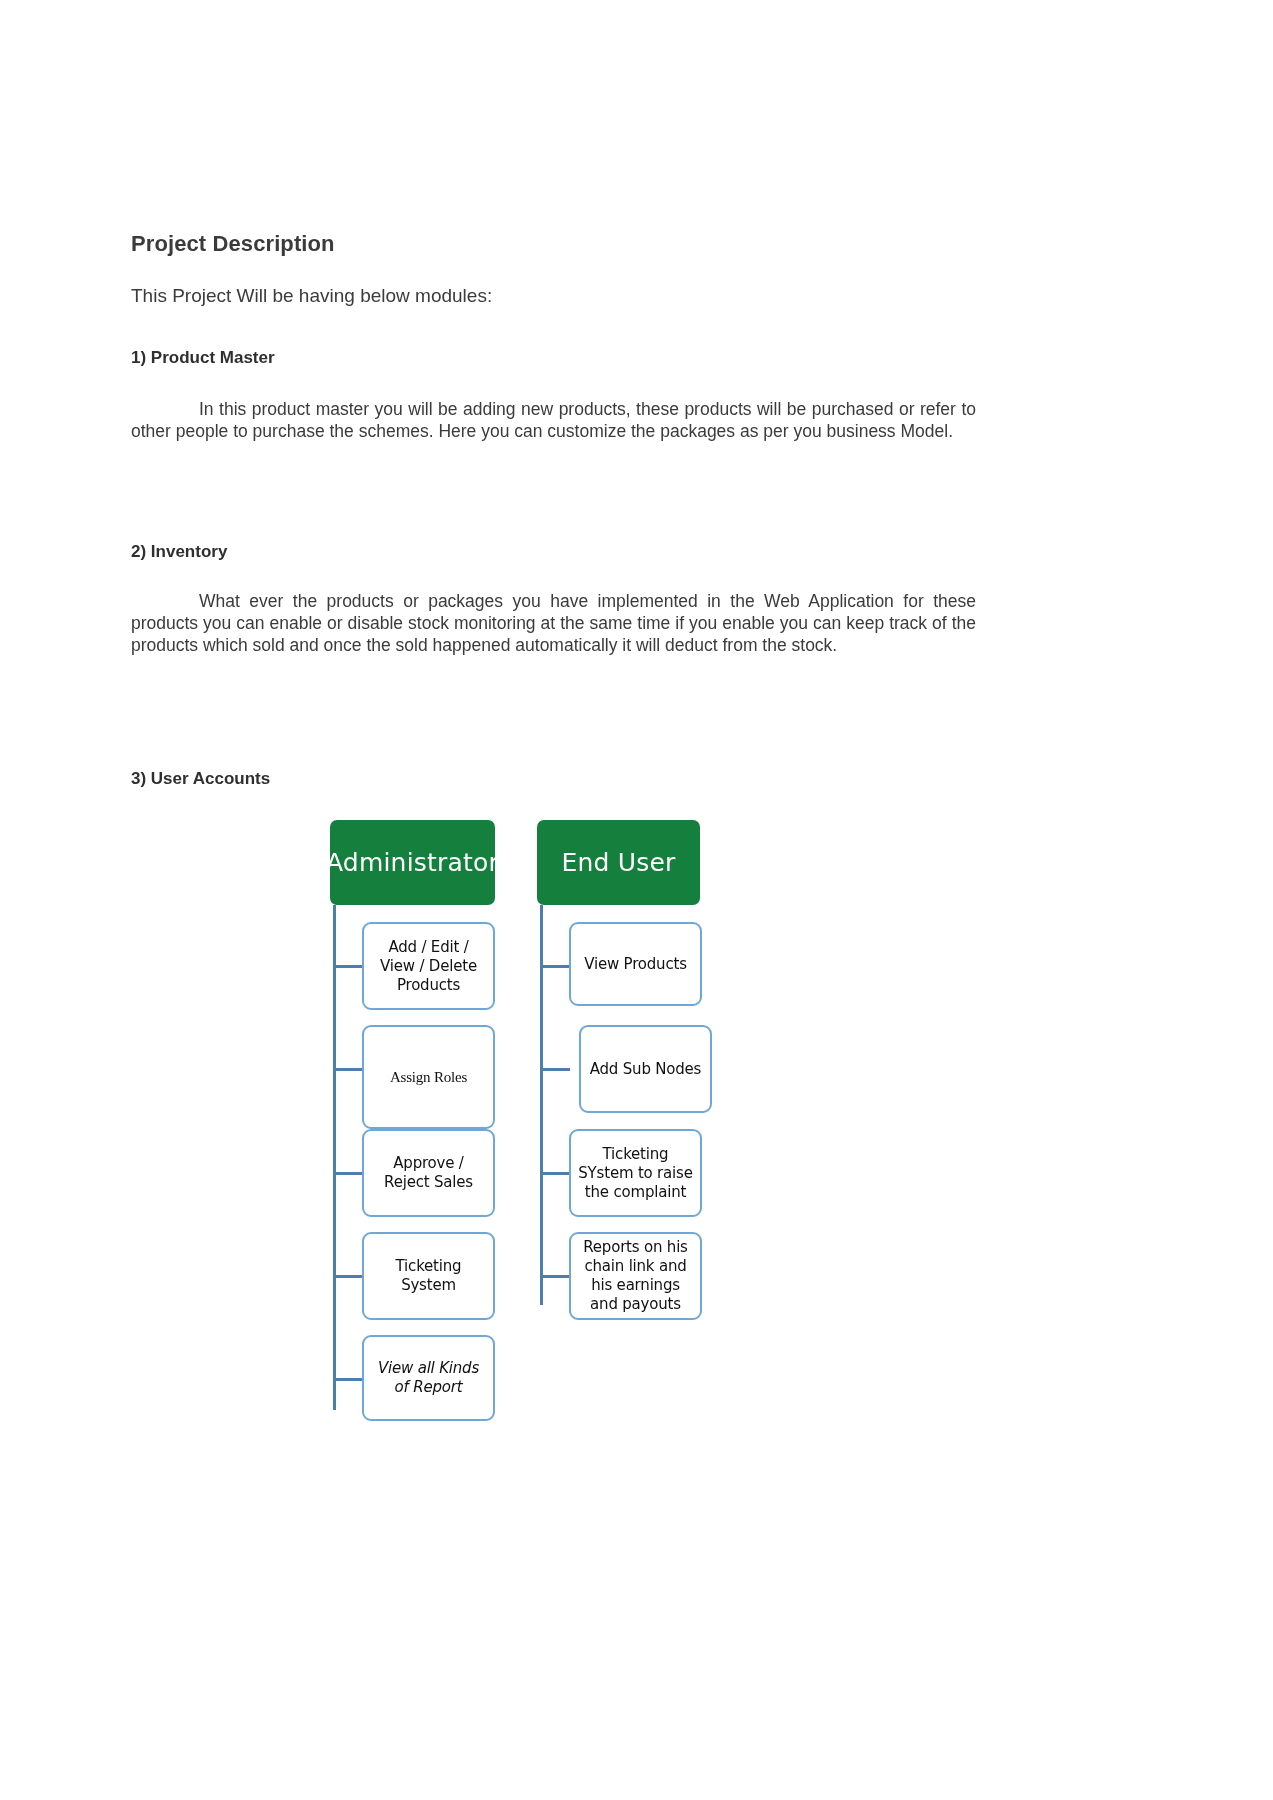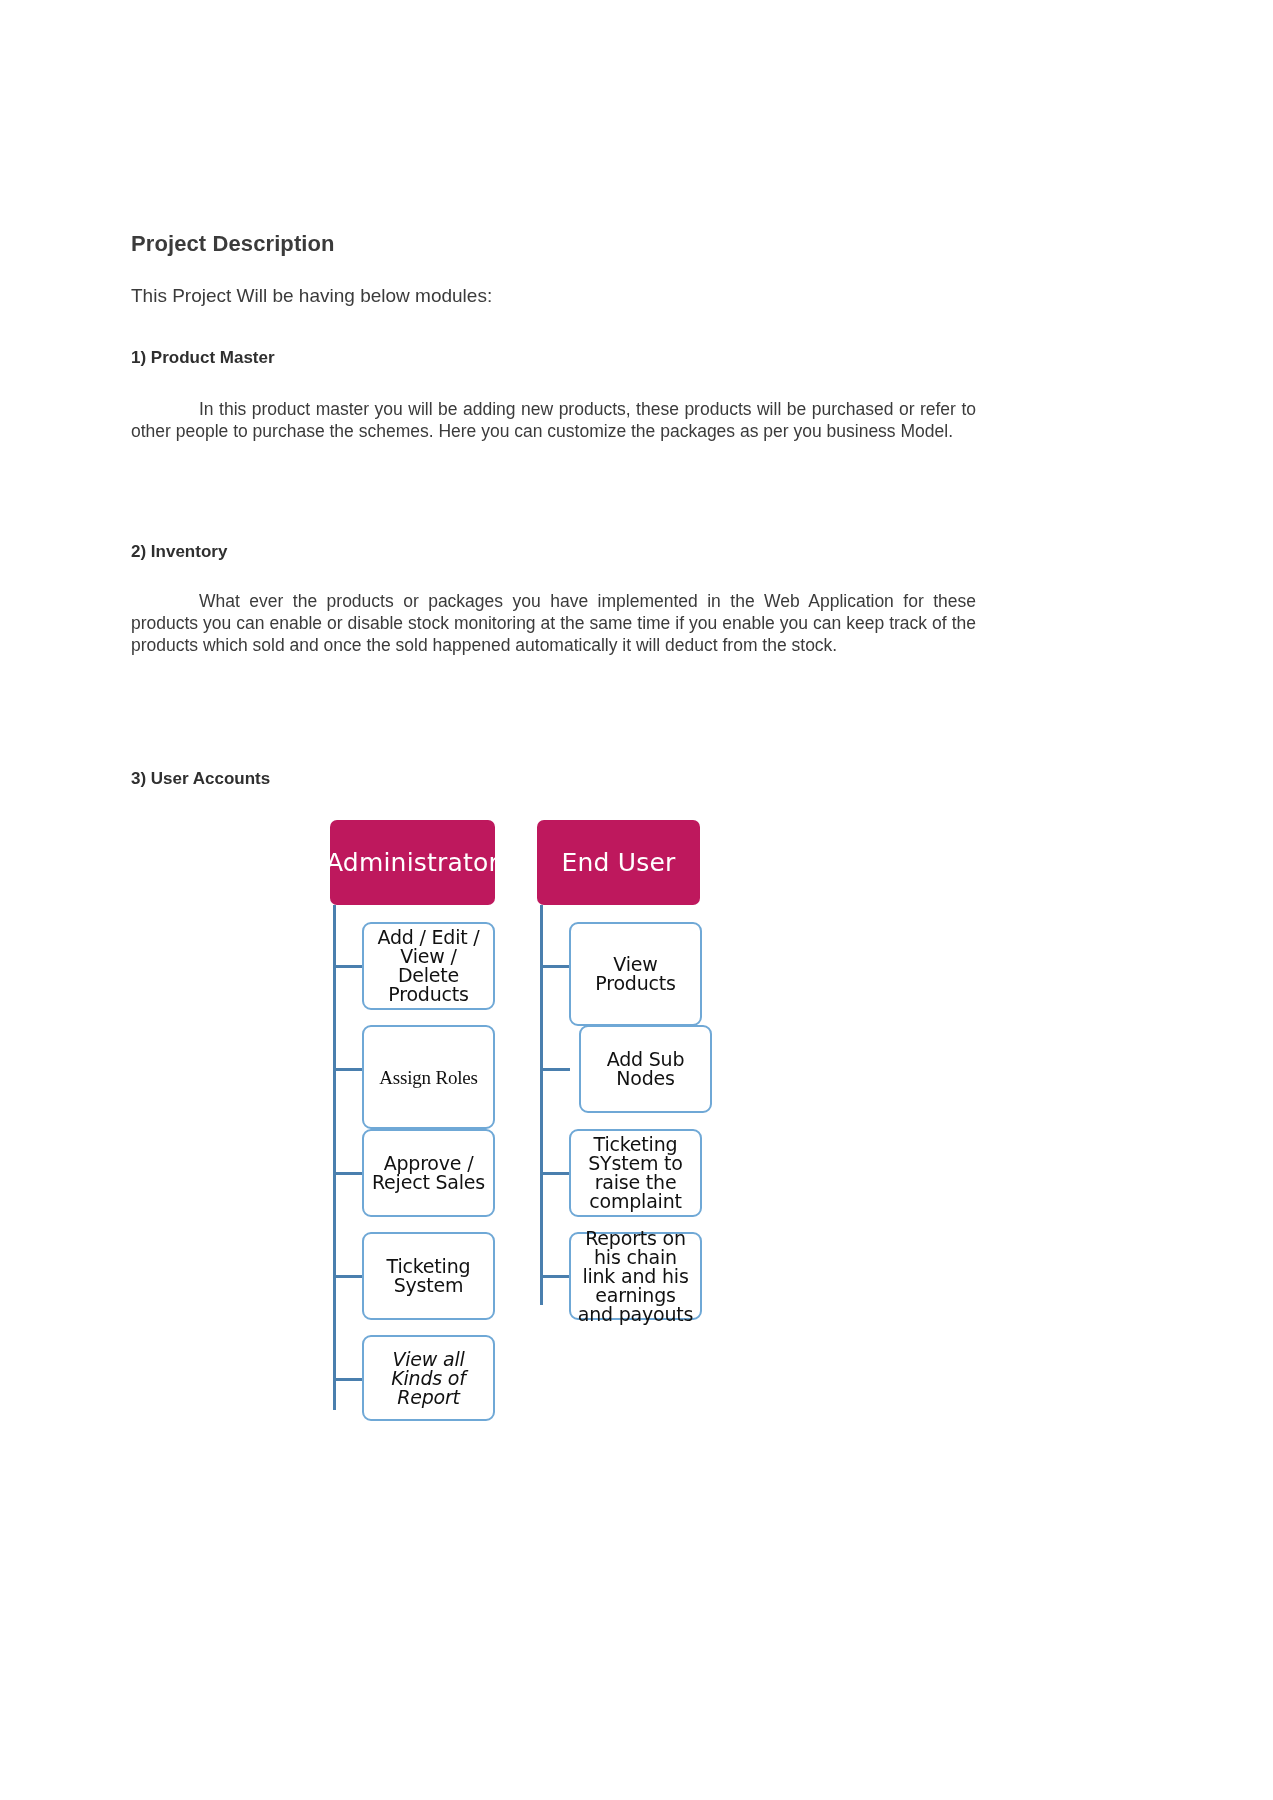--- a/index.html
+++ b/index.html
@@ -88,21 +88,21 @@
   #diagram {
     position: absolute;
     left: 0;
     top: 810px;
     width: 1273px;
     height: 640px;
   }
 
   .hdr-box {
     position: absolute;
-    background: #be185d;
+    background: #15803d;
     border-radius: 7px;
     color: #ffffff;
     font-family: "DejaVu Sans", sans-serif;
     font-size: 25px;
     font-weight: 400;
     display: flex;
     align-items: center;
     justify-content: center;
     letter-spacing: 0.2px;
   }
@@ -122,21 +122,21 @@
   .leaf-box {
     position: absolute;
     background: #ffffff;
     border: 2.2px solid #6fa8d6;
     border-radius: 9px;
     display: flex;
     align-items: center;
     justify-content: center;
     text-align: center;
     font-family: "DejaVu Sans", sans-serif;
-    font-size: 19px;
+    font-size: 15px;
     color: #111111;
     line-height: 19px;
     padding: 0 6px;
     box-sizing: border-box;
     letter-spacing: -0.2px;
   }
   .leaf-box span { display: block; width: 100%; }
 </style>
 </head>
 <body>
@@ -190,21 +190,21 @@
       <span>View all Kinds of Report</span>
     </div>
 
     <div class="hdr-box" style="left:537px; top:10px; width:163px; height:85px;">
       <span>End User</span>
     </div>
 
     <div class="trunk" style="left:540px; top:95px; height:400px;"></div>
 
     <div class="connector" style="left:540px; top:155px; width:30px;"></div>
-    <div class="leaf-box" style="left:569px; top:112px; width:133px; height:104px;">
+    <div class="leaf-box" style="left:569px; top:112px; width:133px; height:84px;">
       <span>View Products</span>
     </div>
 
     <div class="connector" style="left:540px; top:258px; width:30px;"></div>
     <div class="leaf-box" style="left:579px; top:215px; width:133px; height:88px;">
       <span>Add Sub Nodes</span>
     </div>
 
     <div class="connector" style="left:540px; top:362px; width:30px;"></div>
     <div class="leaf-box" style="left:569px; top:319px; width:133px; height:88px;">

